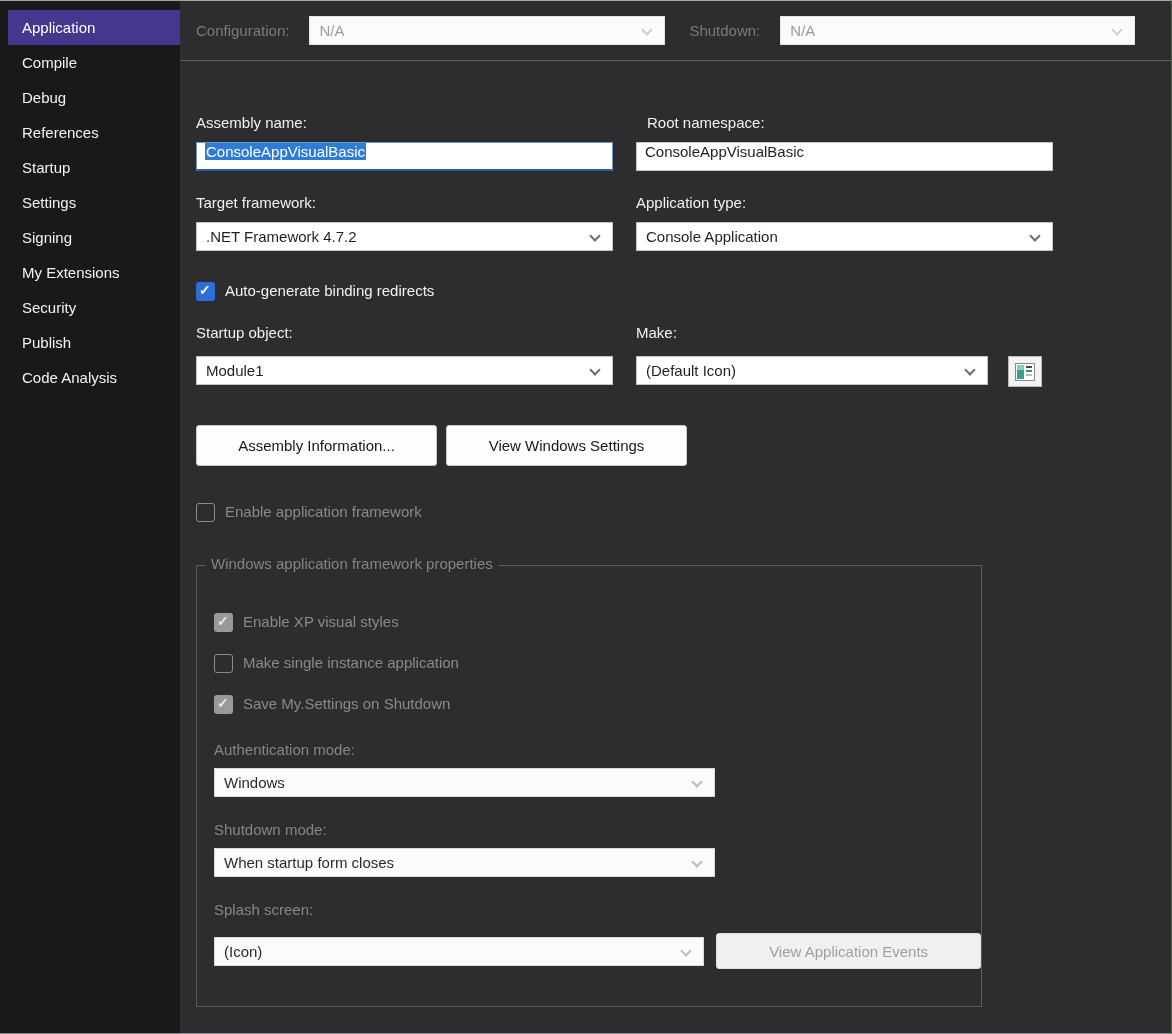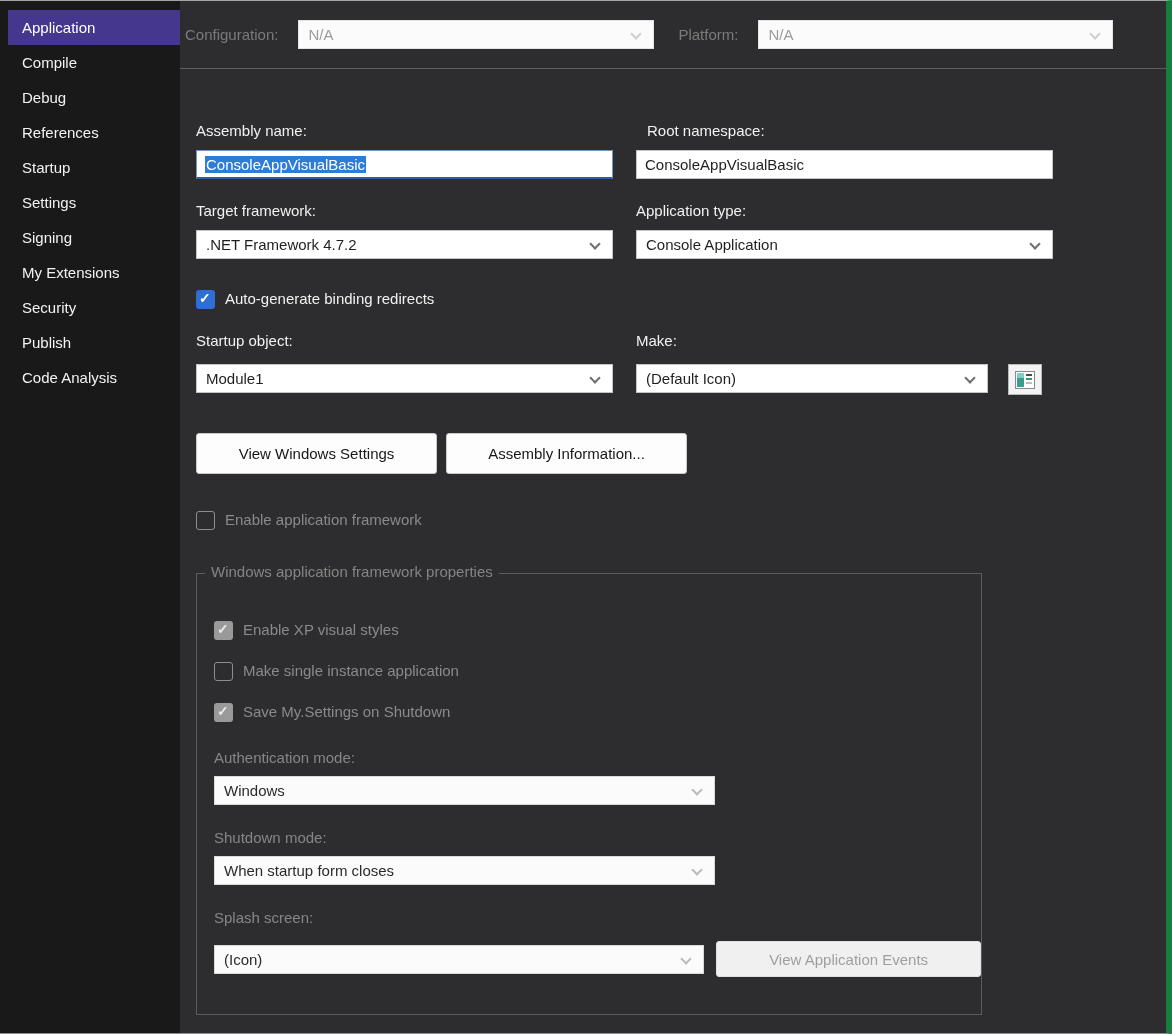--- a/index.html
+++ b/index.html
@@ -8,51 +8,51 @@
     width: 1172px; height: 1034px;
     font-family: "Liberation Sans", sans-serif;
     font-size: 15px;
     overflow: hidden;
   }
   .app {
     width: 1172px; height: 1034px;
     display: flex;
     background: #2d2d30;
     border-top: 1px solid #a2a4a8;
-    border-right: 6px solid #15803d;
+    border-right: 1px solid #15803d;
     border-bottom: 1px solid #8e8e92;
   }
   
   .sidebar { width: 180px; flex: none; background: #19191a; padding-top: 9px; }
   .nav-item { height: 35px; line-height: 35px; padding-left: 22px; color: #f2f2f2; cursor: default; white-space: nowrap; }
   .nav-item.selected { background: #44378d; margin-left: 8px; padding-left: 14px; color: #ffffff; }
   
   .main { flex: 1; min-width: 0; background: #2d2d30; }
-  .config-bar { display: flex; align-items: center; height: 68px; padding-left: 5px; border-bottom: 1px solid #5f5f5f; text-align: right; }
+  .config-bar { display: flex; align-items: center; height: 60px; padding-left: 16px; border-bottom: 1px solid #5f5f5f; text-align: right; }
   .config-label { color: #7b7b7b; margin-right: 20px; white-space: nowrap; }
   .config-label.platform { margin-left: 24px; }
   
   .combo { position: relative; height: 29px; background: #ffffff; border: 1px solid #c4c4c4; display: flex; align-items: center; padding: 0 30px 0 9px; color: #1f1f1f; white-space: nowrap; overflow: hidden; }
   .combo .chev { position: absolute; right: 13px; top: 9px; width: 8px; height: 8px; border-right: 2px solid #6f6f6f; border-bottom: 2px solid #6f6f6f; transform: rotate(45deg); }
   .combo.disabled-light { background: #fbfbfb; border-color: #e4e4e5; color: #9b9b9b; }
   .combo.disabled-light .chev { border-color: #cfcfcf; }
   .combo.in-group { background: #fbfbfb; border-color: #dadada; color: #2b2b2b; width: 501px; }
   .combo.in-group .chev { border-color: #bdbdbd; }
   .combo.w356 { width: 356px; }
   .combo.w355 { width: 355px; }
   .combo.w417 { width: 417px; }
   .combo.w352 { width: 352px; }
   
   .content { padding-left: 16px; }
   .row2 { display: flex; column-gap: 23px; }
   .col { width: 417px; display: flex; }
   .field-label { color: #f1f1f1; display: block; height: 20px; line-height: 20px; }
   .field-label.dim { color: #868686; }
   
-  .text-input { height: 29px; width: 417px; background: #ffffff; border: 1px solid #c4c4c4; display: flex; align-items: center; padding: 0 8px; color: #1f1f1f; white-space: nowrap; overflow: hidden; }
+  .text-input { height: 29px; width: 417px; background: #ffffff; border: 1px solid #c4c4c4; display: flex; align-items: flex-start; padding: 0 8px; color: #1f1f1f; white-space: nowrap; overflow: hidden; }
   .text-input.focused { border: 1px solid #6f98c9; border-bottom: 2px solid #295fa6; }
   .text-input .sel { background: #2e7cd6; color: #ffffff; padding: 0 1px; }
   
   .cb-row { display: flex; height: 20px; }
   .cb { width: 19px; height: 19px; border-radius: 3px; margin-right: 10px; flex: none; position: relative; }
   .cb.checked-blue { background: #2d6fd6; }
   .cb.checked-blue::after { content: "✓"; position: absolute; left: 3px; top: 0px; color: #ffffff; font-size: 14px; font-weight: bold; }
   .cb.checked-gray { background: #9a9a9a; }
   .cb.checked-gray::after { content: "✓"; position: absolute; left: 3px; top: 0px; color: #e9e9e9; font-size: 14px; font-weight: bold; }
   .cb.unchecked-gray { border: 1px solid #8d8d8d; background: transparent; }
@@ -95,21 +95,21 @@
   </div>
 
   <div class="main">
 
     <div class="config-bar">
       <span class="config-label">Configuration:</span>
       <div class="combo disabled-light w356">
         <span>N/A</span>
         <span class="chev"></span>
       </div>
-      <span class="config-label platform">Platform:</span>
+      <span class="config-label platform">Shutdown:</span>
       <div class="combo disabled-light w355">
         <span>N/A</span>
         <span class="chev"></span>
       </div>
     </div>
 
     <div class="content">
 
       <div class="row2 mt52">
         <div class="col">
@@ -190,22 +190,22 @@
               <rect x="2" y="2" width="7" height="5" fill="#7fd0c0"></rect>
               <rect x="11" y="3" width="6" height="2" fill="#4a4a4a"></rect>
               <rect x="11" y="7" width="6" height="2" fill="#2aa05a"></rect>
               <rect x="11" y="11" width="6" height="2" fill="#bdbdbd"></rect>
             </svg>
           </div>
         </div>
       </div>
 
       <div class="btn-row mt38">
+        <button class="btn">Assembly Information...</button>
         <button class="btn">View Windows Settings</button>
-        <button class="btn">Assembly Information...</button>
       </div>
 
       <div class="cb-row mt37">
         <span class="cb unchecked-gray"></span>
         <span class="cb-label dim">Enable application framework</span>
       </div>
 
       <div class="group">
         <span class="group-legend">Windows application framework properties</span>
 

